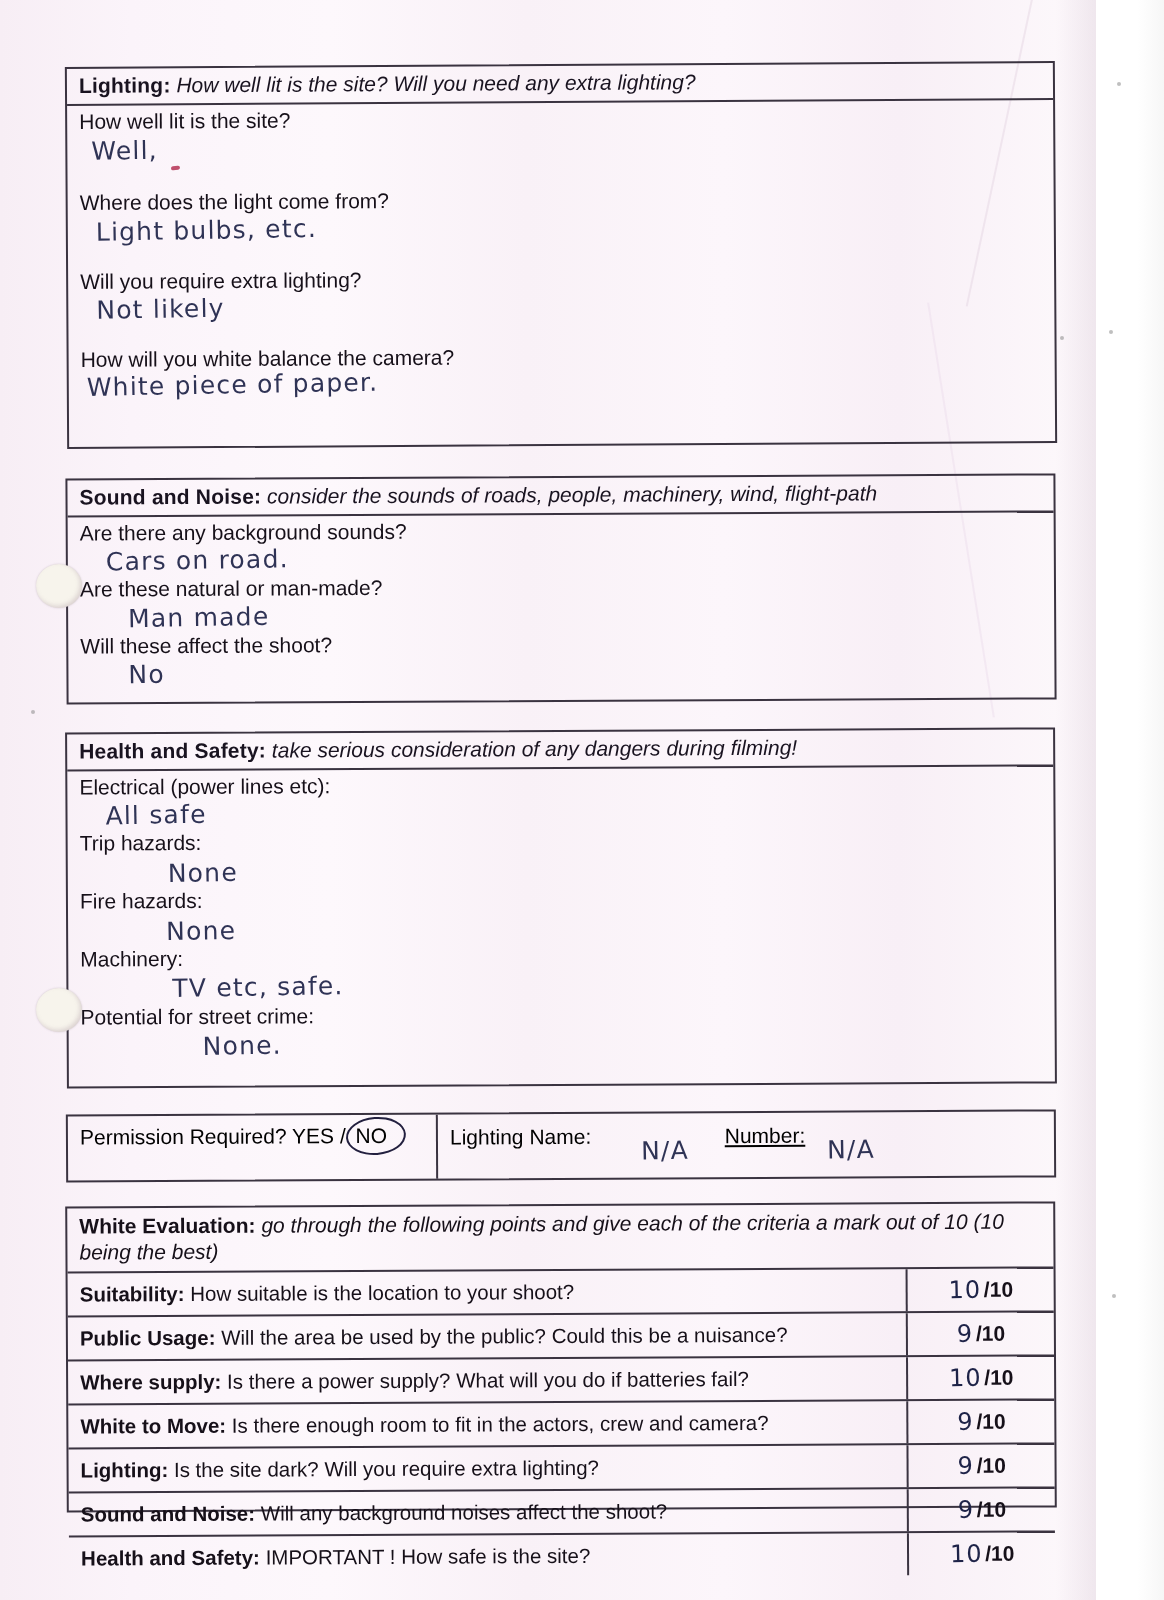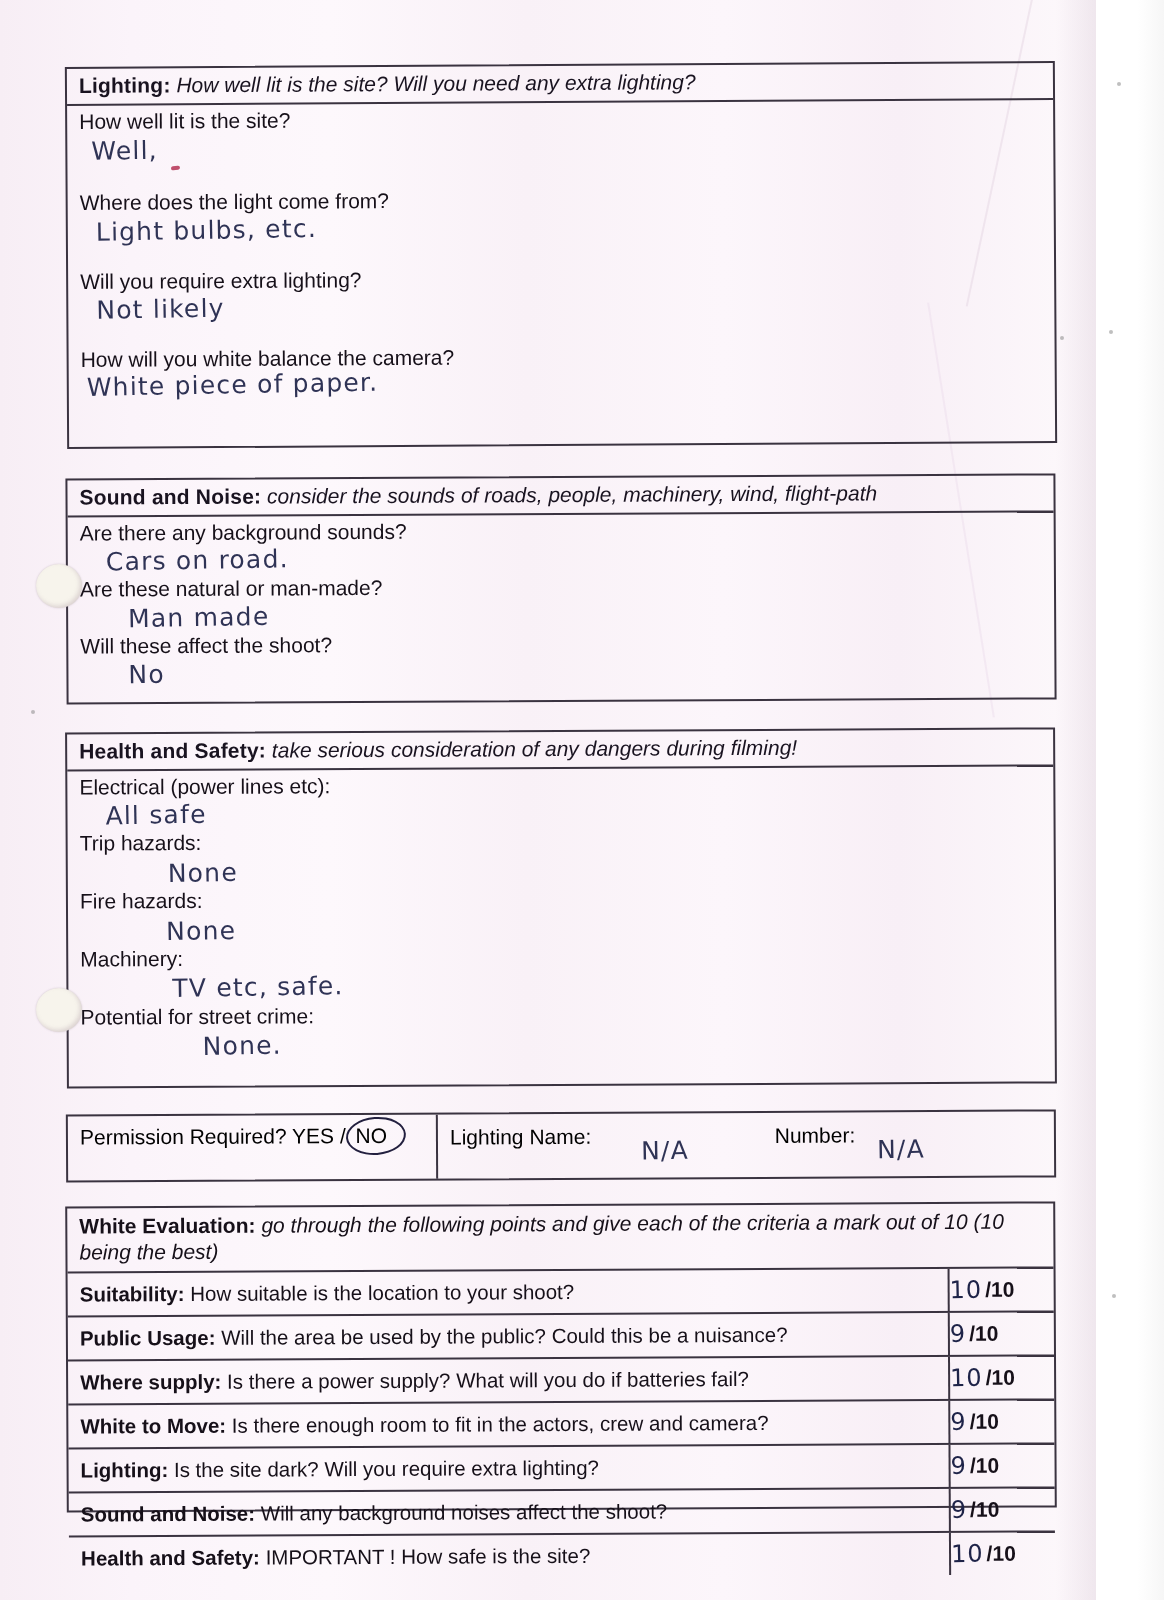--- a/index.html
+++ b/index.html
@@ -88,22 +88,22 @@
   }
   .erow{
     display:flex;border-bottom:2px solid #3a3340;height:42px;align-items:center;
   }
   .erow:last-child{border-bottom:none;}
   .ecell{
     flex:1;padding-left:12px;font-size:20.5px;color:#161019;white-space:nowrap;
     overflow:hidden;
   }
   .escore{
-    width:106px;border-left:2px solid #3a3340;box-sizing:border-box;
-    height:100%;display:flex;align-items:center;gap:3px;
+    width:148px;border-left:2px solid #3a3340;box-sizing:border-box;
+    height:100%;display:flex;align-items:center;justify-content:center;gap:3px;
     font-size:20px;
   }
   .escore .mark{
     font-family:"DejaVu Sans", sans-serif;font-size:24px;color:#1e2348;
     letter-spacing:1px;transform:rotate(-1deg);
   }
   .escore .den{font-weight:bold;color:#161019;font-size:21px;}
 
   
   .hole{
@@ -181,21 +181,21 @@
     <div class="perm">
       <div class="perm-left">
         <span>Permission Required?</span>
         <span>YES</span>
         <span>/</span>
         <span class="circle-no">NO</span>
       </div>
       <div class="perm-right">
         <span>Lighting Name:</span>
         <span class="ans" style="display:inline-block;margin-left:44px;position:relative;top:16px;">N/A</span>
-        <span style="margin-left:80px;">Number:</span>
+        <span style="margin-left:30px;text-decoration:underline;">Number:</span>
         <span class="ans" style="display:inline-block;margin-left:16px;position:relative;top:16px;">N/A</span>
       </div>
     </div>
   </div>
 
   <div class="evalbox" style="left:66px;top:1196px;width:990px;height:306px;transform:rotate(-0.3deg);">
     <div class="eval-head">
       <b>White Evaluation:</b>
       <i>go through the following points and give each of the criteria a mark out of 10 (10 being the best)</i>
     </div>

